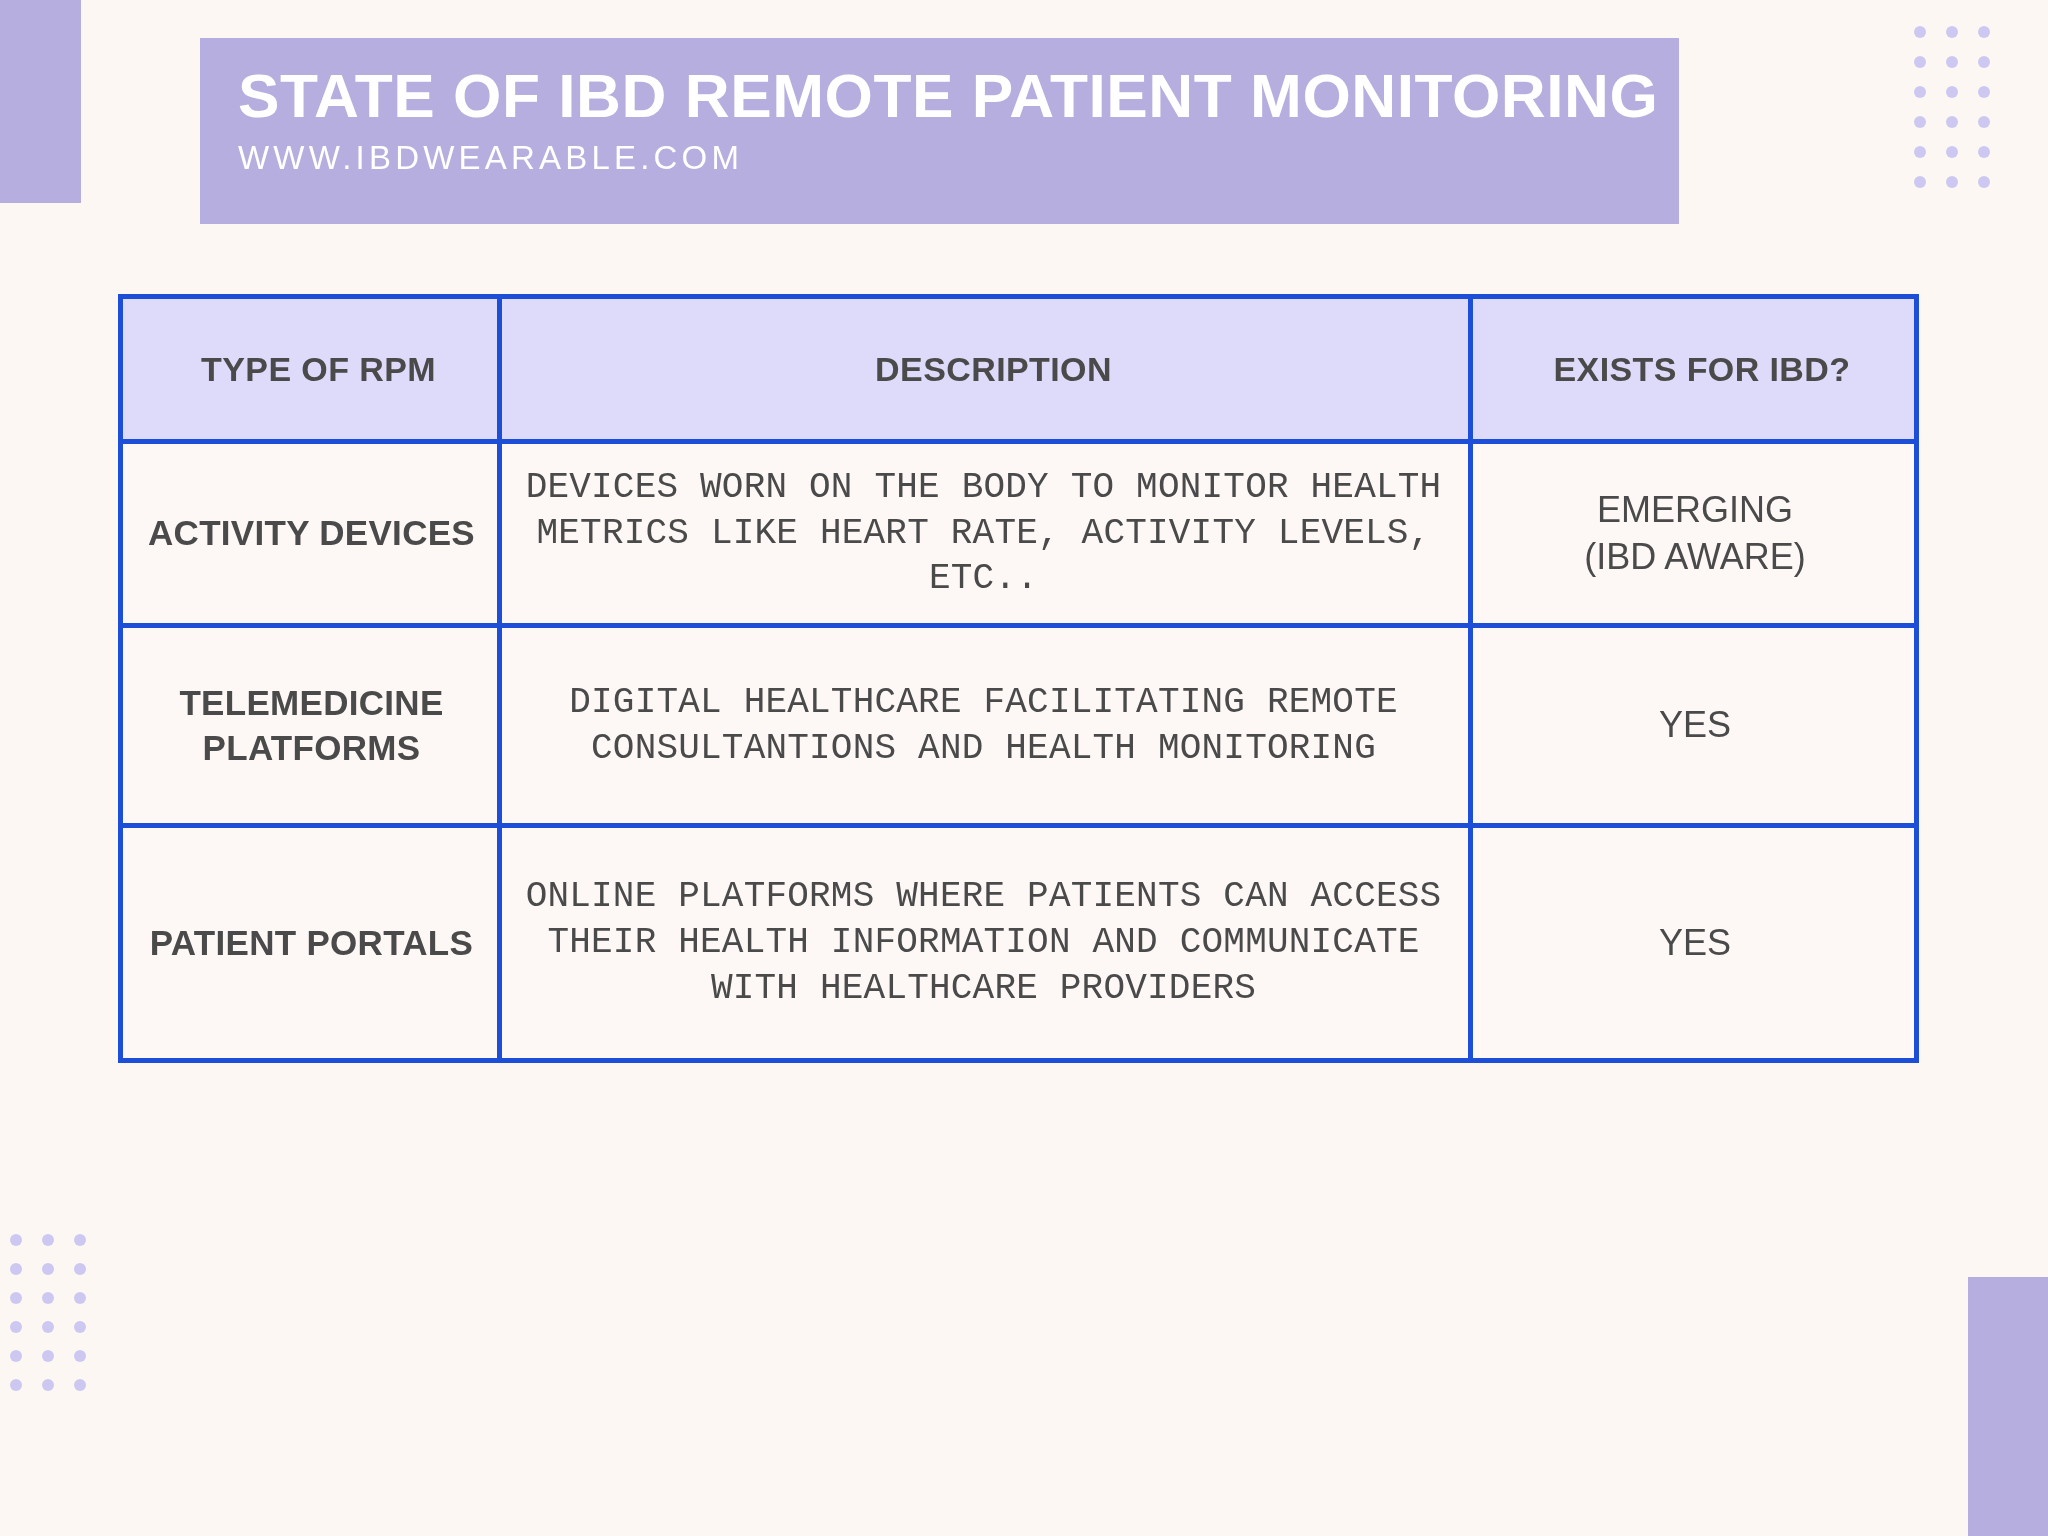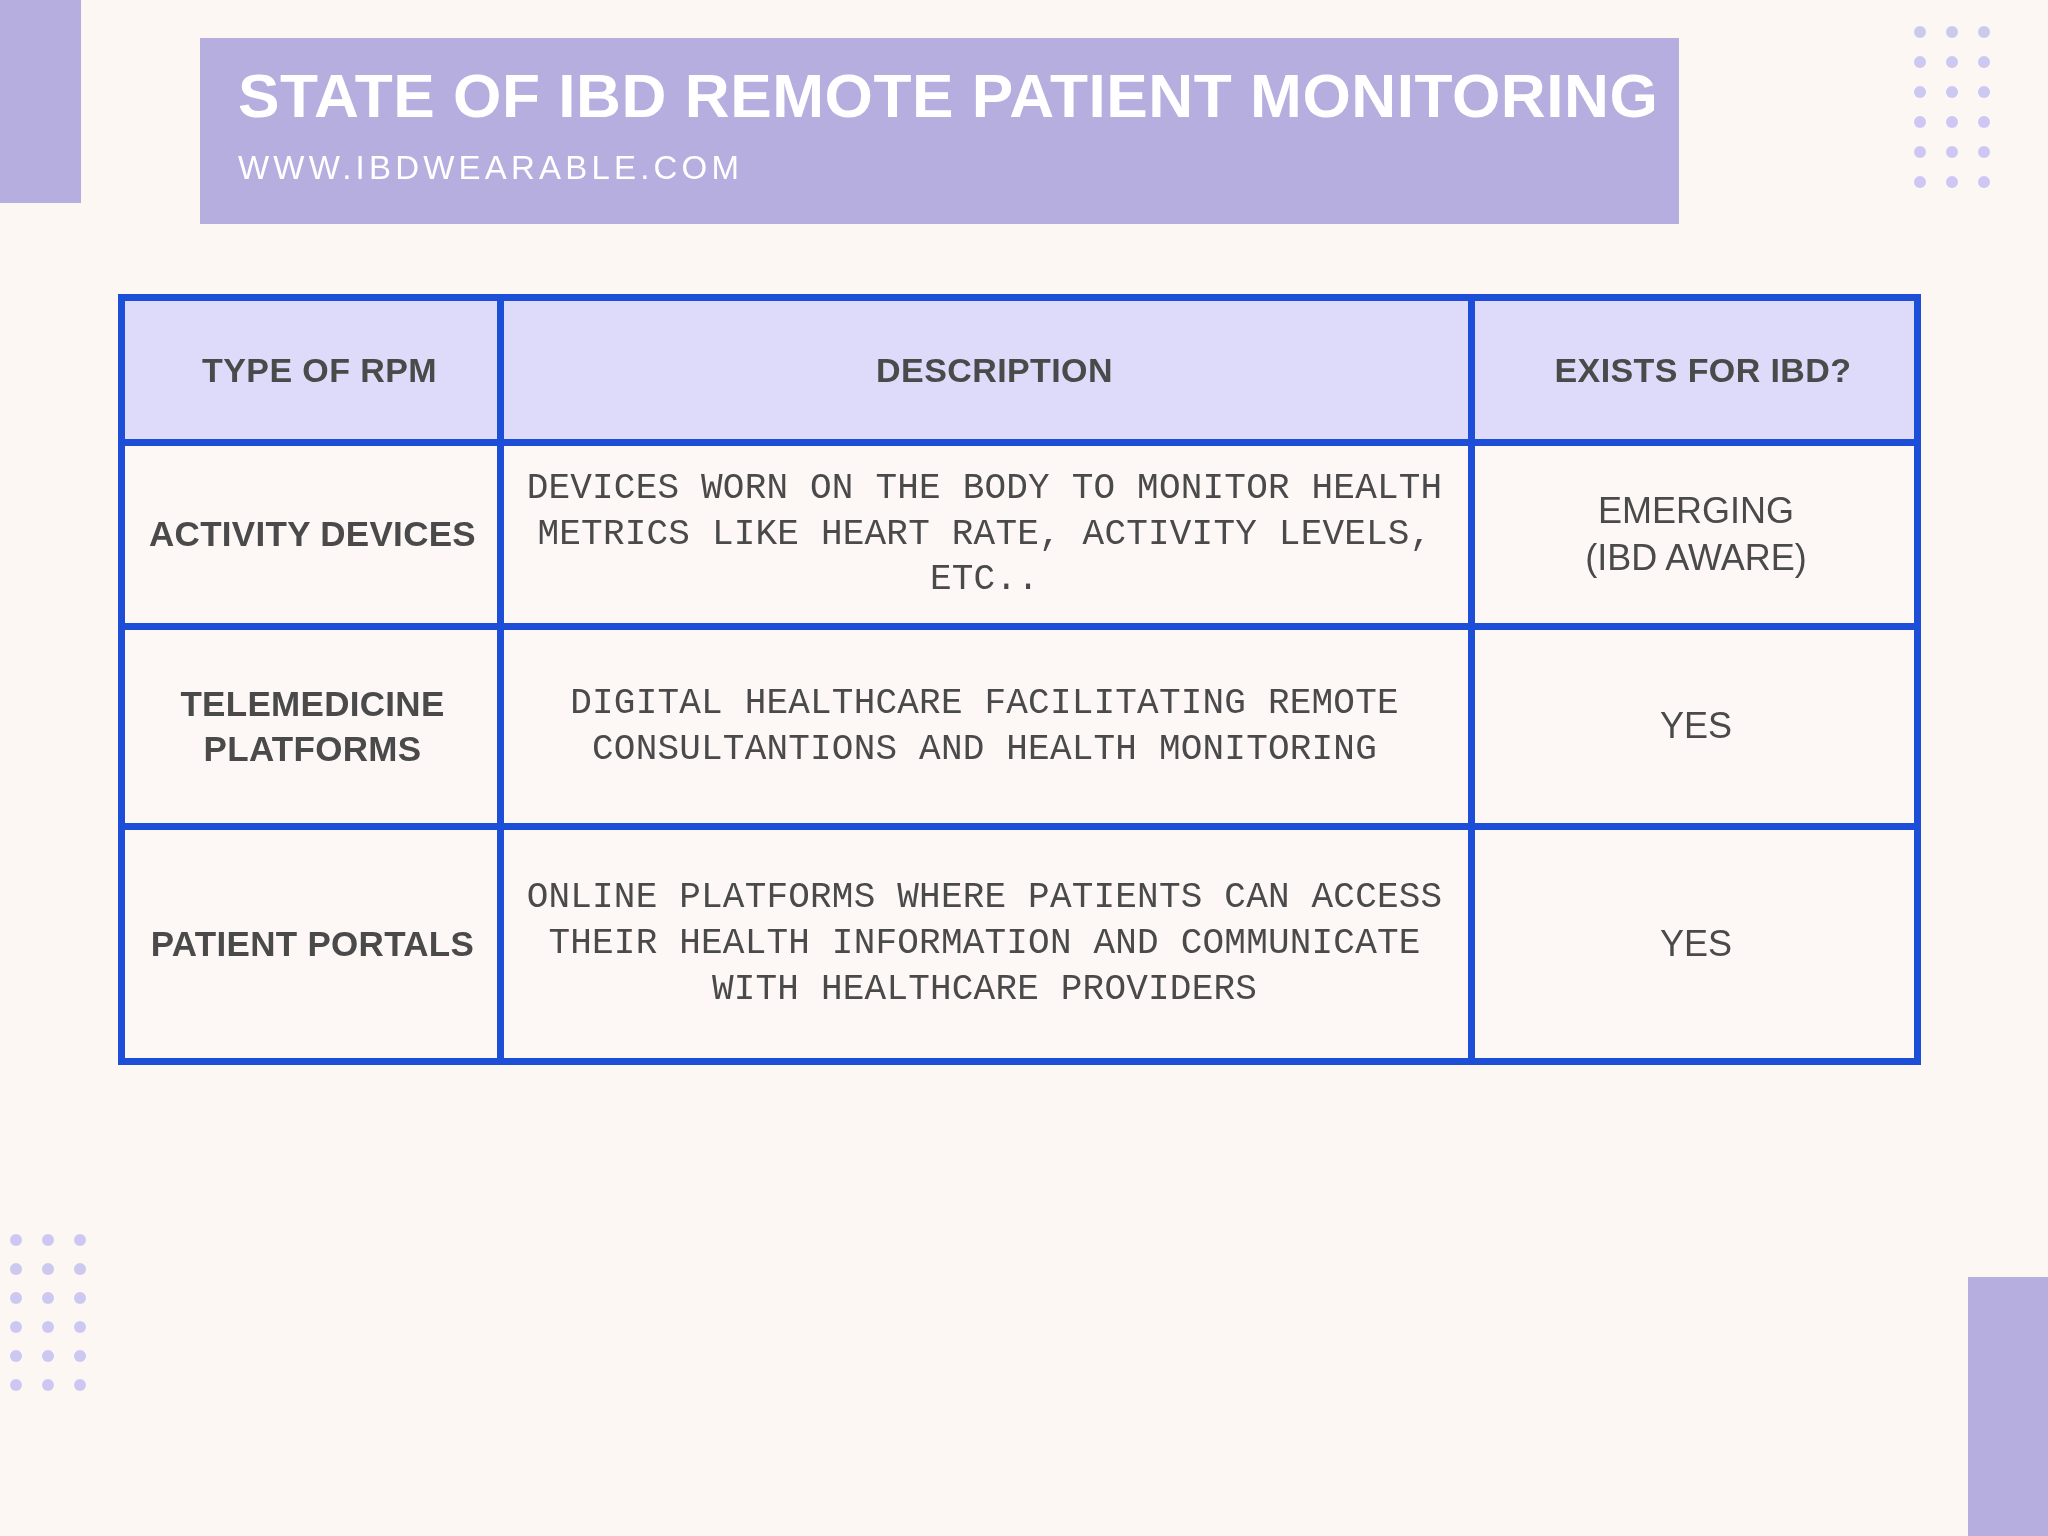--- a/index.html
+++ b/index.html
@@ -86,36 +86,36 @@
     white-space: nowrap;
     transform: scaleX(1.02);
     transform-origin: left center;
   }
 
   .header-subtitle {
     color: #ffffff;
     font-size: 33px;
     font-weight: 300;
     letter-spacing: 4.2px;
-    margin-top: 21px;
+    margin-top: 11px;
   }
 
   
   .rpm-table {
     position: absolute;
     left: 118px;
     top: 294px;
     width: 1796px;
     border-collapse: collapse;
     table-layout: fixed;
   }
 
   .rpm-table th,
   .rpm-table td {
-    border: 7px solid #1d4ed8;
+    border: 5px solid #1d4ed8;
     text-align: center;
     vertical-align: middle;
     color: #4a4a4a;
     padding-left: 17px;
   }
 
   .rpm-table thead th {
     background: #dedaf9;
     height: 145px;
     font-size: 34px;

